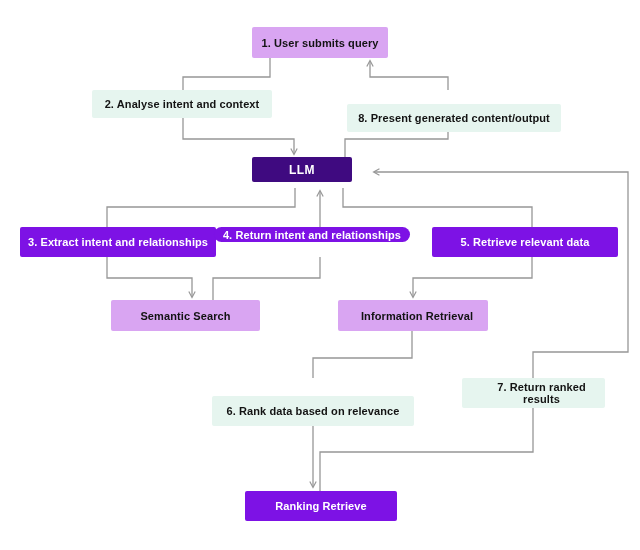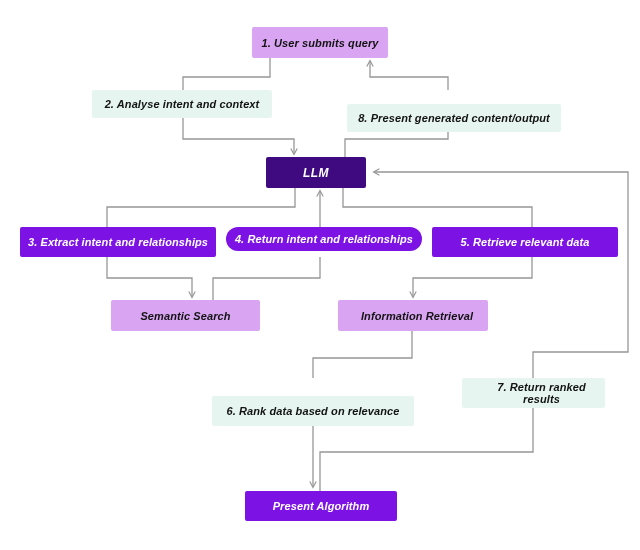--- a/index.html
+++ b/index.html
@@ -23,21 +23,20 @@
     display:flex;
     align-items:center;
     justify-content:center;
     text-align:center;
     font-weight:bold;
     font-size:11px;
     letter-spacing:.1px;
     border-radius:2px;
     box-sizing:border-box;
     padding:0 4px;
-    font-style:italic;
   }
   .light-purple { background:var(--light-purple,#d9a5f2); color:var(--text-dark,#131313); }
   .mint         { background:var(--mint,#e6f5ef);        color:var(--text-dark,#131313); }
   .vivid        { background:var(--vivid-purple,#7d12e5); color:var(--text-light,#ffffff); }
   .dark         { background:var(--dark-purple,#3f0a80);  color:var(--text-light,#ffffff); font-size:12px; letter-spacing:.4px; }
 </style>
 </head>
 <body>
 
 <div id="canvas">
@@ -77,31 +76,31 @@
 
     <path d="M320,491 L320,452 L533,452 L533,408"></path>
   </svg>
 
   <div class="node light-purple" style="left:252px; top:27px;  width:136px; height:31px;">1. User submits query</div>
 
   <div class="node mint" style="left:92px;  top:90px;  width:180px; height:28px;">2. Analyse intent and context</div>
 
   <div class="node mint" style="left:347px; top:90px;  width:214px; height:28px;margin-top:14px;">8. Present generated content/output</div>
 
-  <div class="node dark" style="left:266px; top:157px; width:100px; height:31px;">LLM</div>
+  <div class="node dark" style="left:252px; top:157px; width:100px; height:25px;">LLM</div>
 
   <div class="node vivid" style="left:20px;  top:227px; width:196px; height:30px;">3. Extract intent and relationships</div>
 
-  <div class="node vivid" style="left:226px; top:227px; width:196px; height:24px;border-radius:13px;">4. Return intent and relationships</div>
+  <div class="node vivid" style="left:214px; top:227px; width:196px; height:15px;border-radius:13px;">4. Return intent and relationships</div>
 
   <div class="node vivid" style="left:432px; top:227px; width:186px; height:30px;">5. Retrieve relevant data</div>
 
   <div class="node light-purple" style="left:111px; top:300px; width:149px; height:31px;">Semantic Search</div>
 
   <div class="node light-purple" style="left:338px; top:300px; width:150px; height:31px;padding-left:12px;">Information Retrieval</div>
 
   <div class="node mint" style="left:212px; top:396px; width:202px; height:30px;">6. Rank data based on relevance</div>
 
   <div class="node mint" style="left:462px; top:378px; width:143px; height:30px;padding-left:20px;">7. Return ranked results</div>
 
-  <div class="node vivid" style="left:245px; top:491px; width:152px; height:30px;">Present Algorithm</div>
+  <div class="node vivid" style="left:245px; top:491px; width:152px; height:30px;">Ranking Retrieve</div>
 
 </div>
 
 </body></html>

